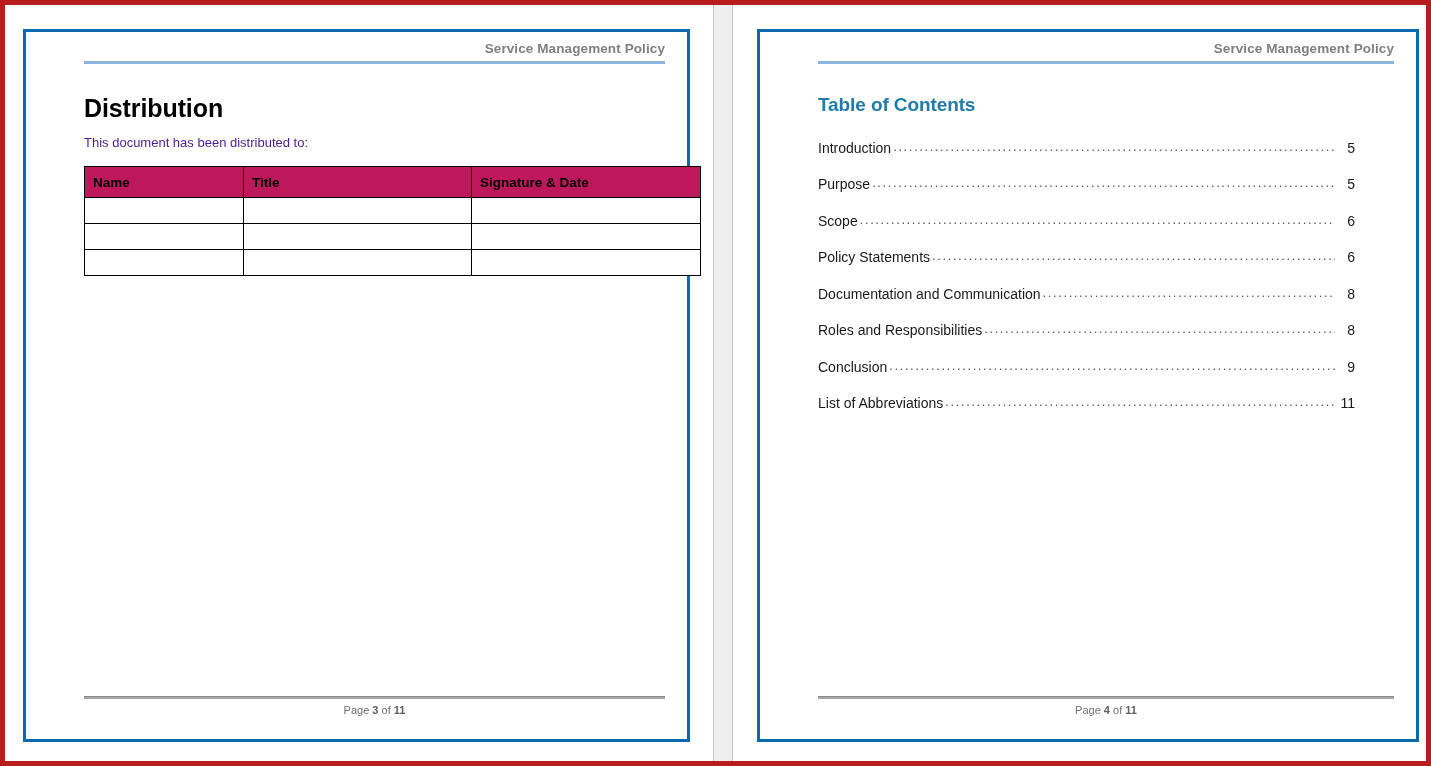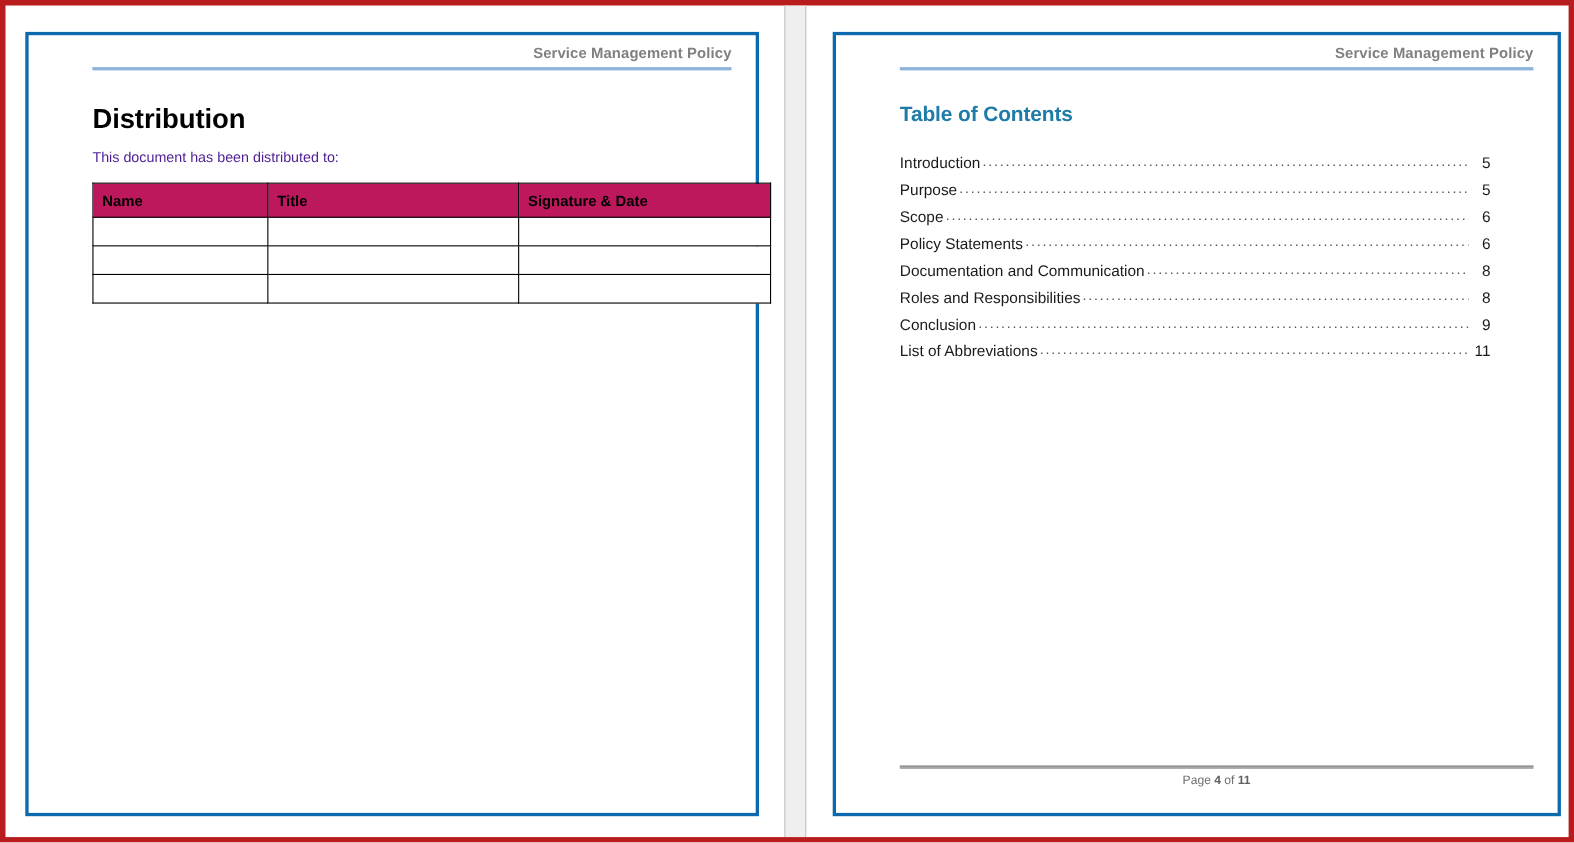--- a/index.html
+++ b/index.html
@@ -158,20 +158,21 @@
     width: 537px;
   }
   ul.toc-list li.toc-entry {
     display: flex;
     align-items: flex-end;
     font-size: 14px;
     color: #1a1a1a;
     height: 24.5px;
     line-height: 18px;
     overflow: hidden;
+    margin-top: 12px;
   }
   .toc-label { white-space: nowrap; flex: 0 0 auto; }
   .toc-dots {
     flex: 1 1 auto;
     overflow: hidden;
     white-space: nowrap;
     color: #555555;
     font-size: 13px;
     margin: 0 2px;
     letter-spacing: 1.6px;
@@ -227,20 +228,26 @@
             <tr>
               <td></td>
               <td></td>
               <td></td>
             </tr>
           </tbody>
         </table>
 
       </div>
 
+      <div class="doc-footer">
+        <div class="doc-footer-rule"></div>
+        <div class="doc-footer-text">
+          <span>Page </span><b>3</b><span> of </span><b>11</b>
+        </div>
+      </div>
 
     </div>
   </div>
 
   <div class="page page-right">
     <div class="page-inner">
 
       <div class="doc-header">
         <div class="doc-header-text">Service Management Policy</div>
         <div class="doc-header-rule"></div>

